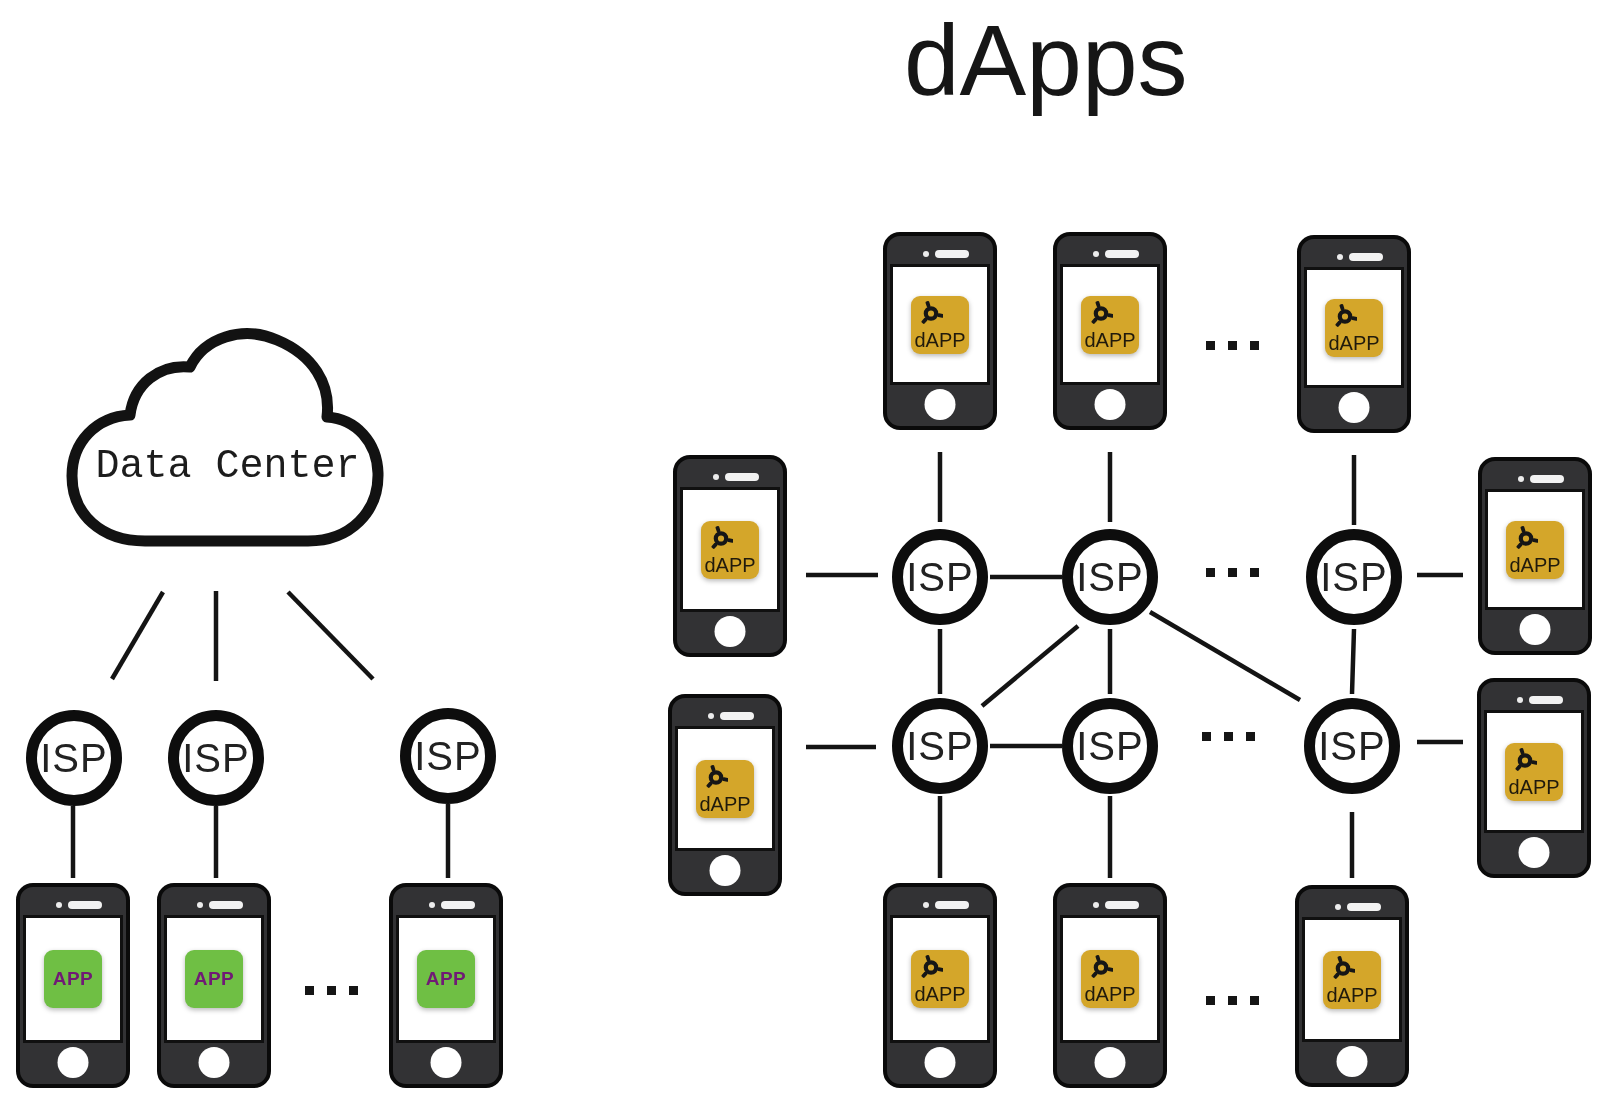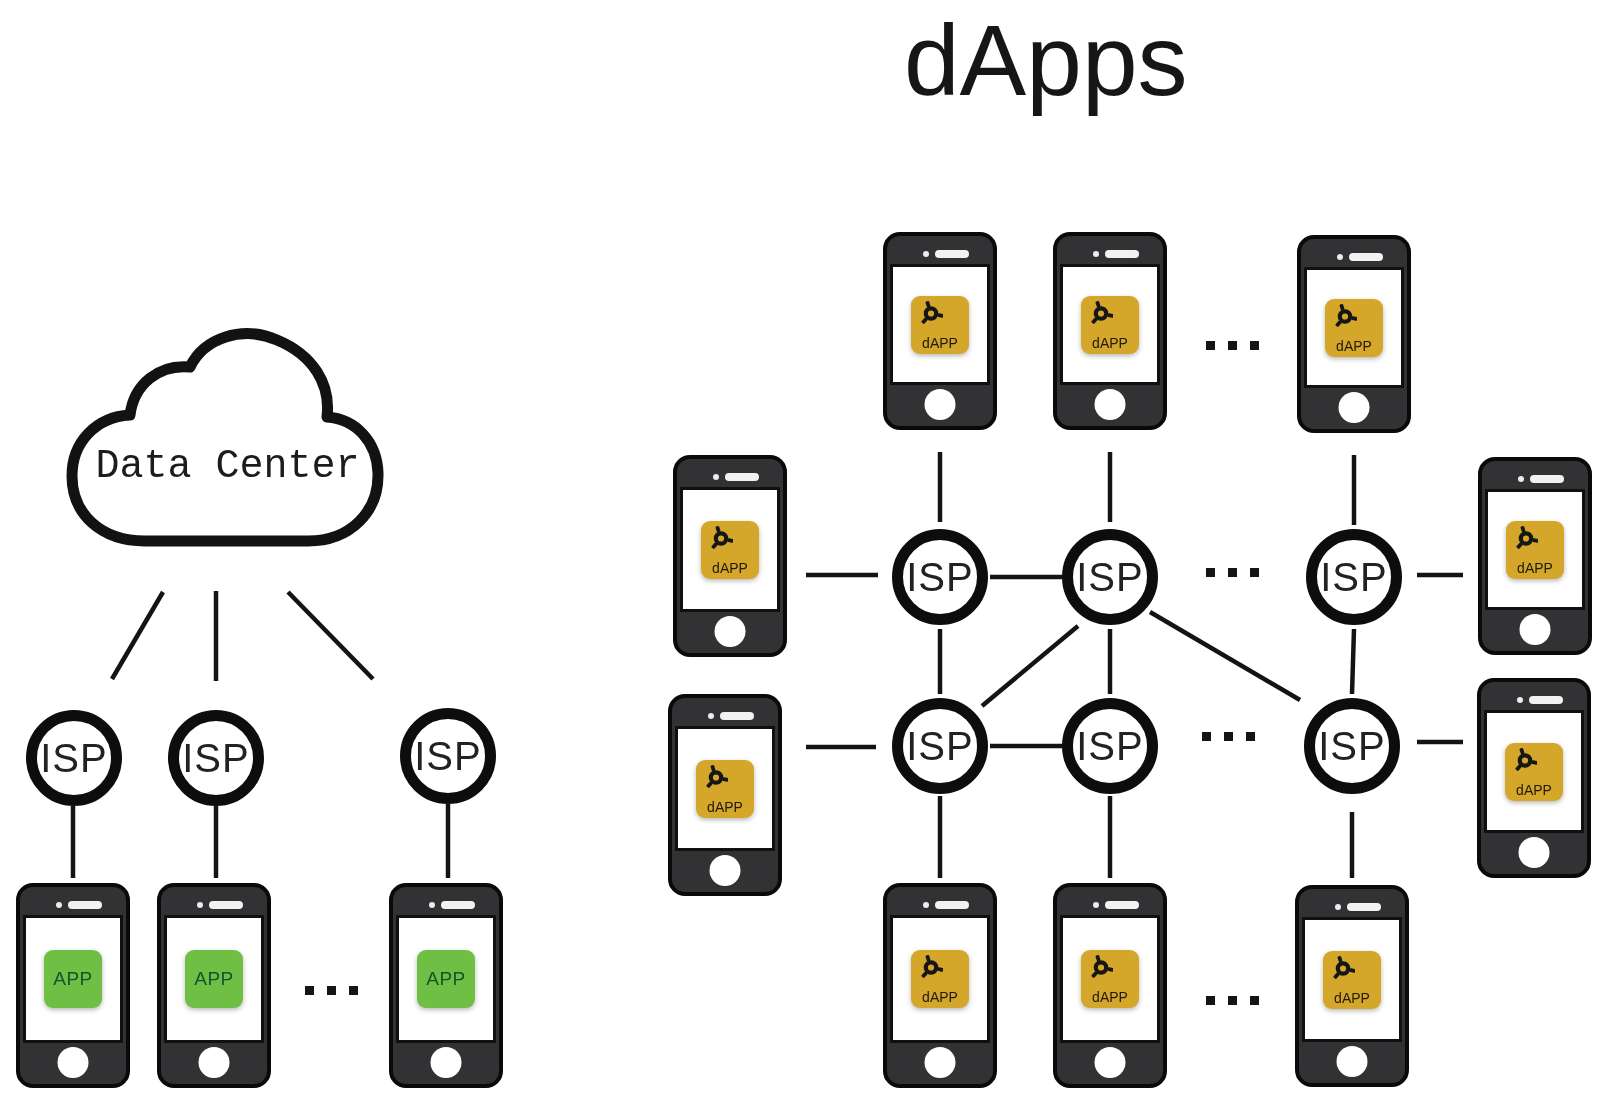--- a/index.html
+++ b/index.html
@@ -37,24 +37,24 @@
   .cam{position:absolute;top:15px;left:36px;width:6px;height:6px;border-radius:50%;background:#ececec;}
   .speaker{position:absolute;top:14px;left:48px;width:34px;height:8px;border-radius:4px;background:#f2f2f2;}
   .screen{
     position:absolute;left:3px;right:3px;top:28px;bottom:41px;background:#fff;
     border:3px solid #101010;display:flex;align-items:center;justify-content:center;
   }
   .home{position:absolute;bottom:6px;left:50%;transform:translateX(-50%);
     width:31px;height:31px;border-radius:50%;background:#fff;}
   .tile{width:58px;height:58px;border-radius:9px;box-shadow:0 2px 5px rgba(0,0,0,.28);box-sizing:border-box;}
   .tile.app{background:var(--app-green);display:flex;align-items:center;justify-content:center;}
-  .app-label{font-size:19px;color:#14532d;letter-spacing:0.5px;}
+  .app-label{font-size:19px;color:#701a75;letter-spacing:0.5px;font-weight:bold;}
   .tile.dapp{background:var(--dapp-gold);display:flex;flex-direction:column;justify-content:space-between;padding:4px 3px 4px;}
   .glyph{width:24px;height:24px;margin-left:5px;display:block;}
-  .dapp-label{text-align:center;font-size:14px;color:#201a0c;line-height:1;}
+  .dapp-label{text-align:center;font-size:20px;color:#201a0c;line-height:1;}
   .dots{position:absolute;display:flex;gap:13px;}
   .dots i{width:9px;height:9px;background:#151515;display:block;}
 </style>
 </head>
 <body>
 
 <div class="stage">
 
   <svg class="lines" width="1600" height="1113">
 

